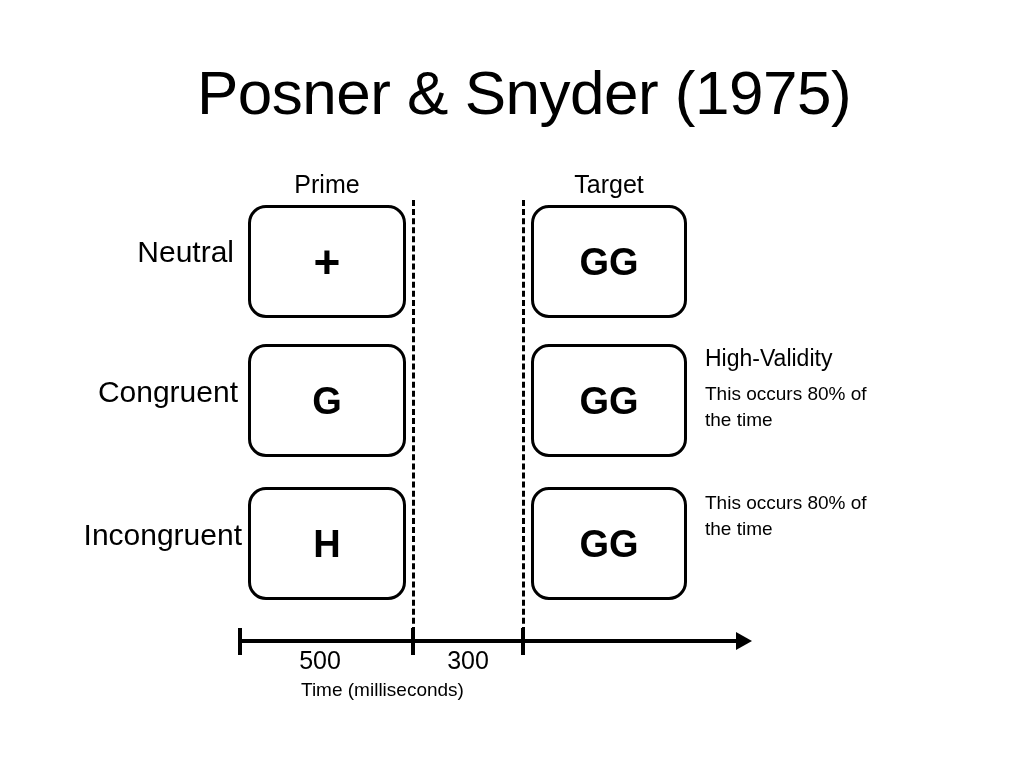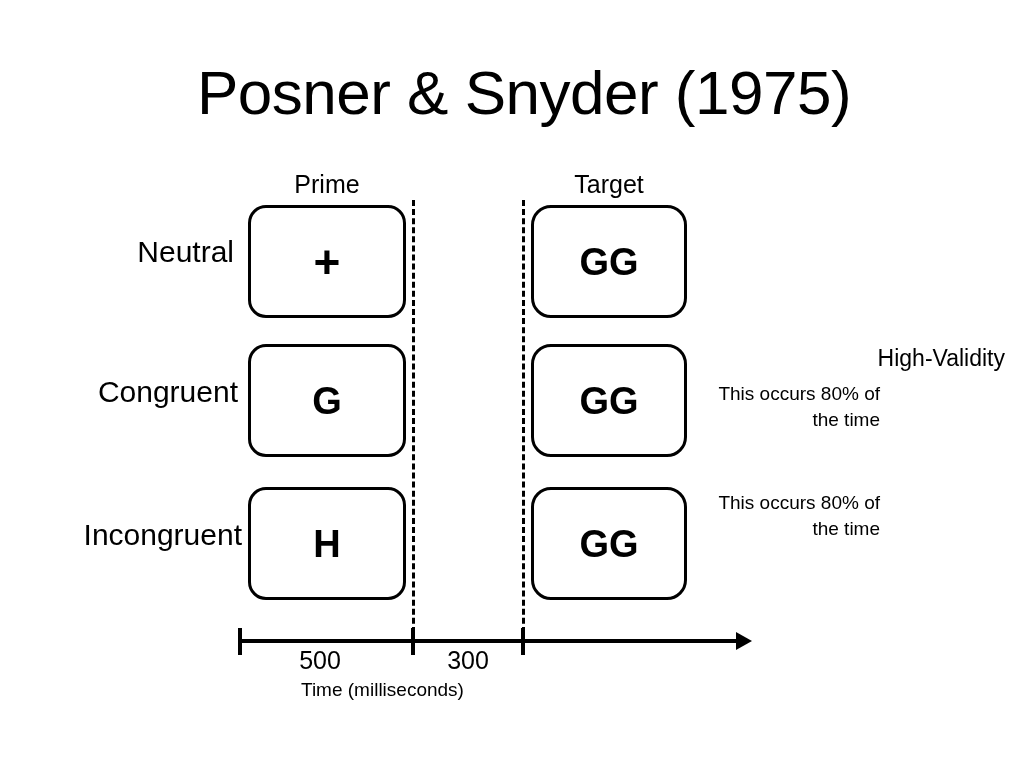--- a/index.html
+++ b/index.html
@@ -73,21 +73,21 @@
     letter-spacing: 0px;
   }
   .stim-text.plus {
     font-size: 46px;
     font-weight: bold;
   }
 
   
   .prime-box  { left: 248px; width: 158px; height: 113px; }
   
-  .target-box { left: 531px; width: 156px; height: 113px; border-radius: 20px; }
+  .target-box { left: 531px; width: 156px; height: 113px; }
 
   .row-0 { top: 205px; }
   .row-1 { top: 344px; }
   .row-2 { top: 487px; }
 
   
   .dashed-line {
     position: absolute;
     top: 200px;
     height: 442px;
@@ -95,21 +95,20 @@
     border-left: 3px dashed #000000;
   }
   #dashed-prime-end   { left: 412px; }
   #dashed-target-start{ left: 522px; }
 
   
   .annotation {
     position: absolute;
     left: 705px;
     width: 300px;
-    text-align: right;
   }
   .annotation .ann-title {
     font-size: 23px;
     font-weight: 400;
     white-space: nowrap;
     margin-bottom: 9px;
   }
   .annotation .ann-body {
     font-size: 19px;
     font-weight: 400;

